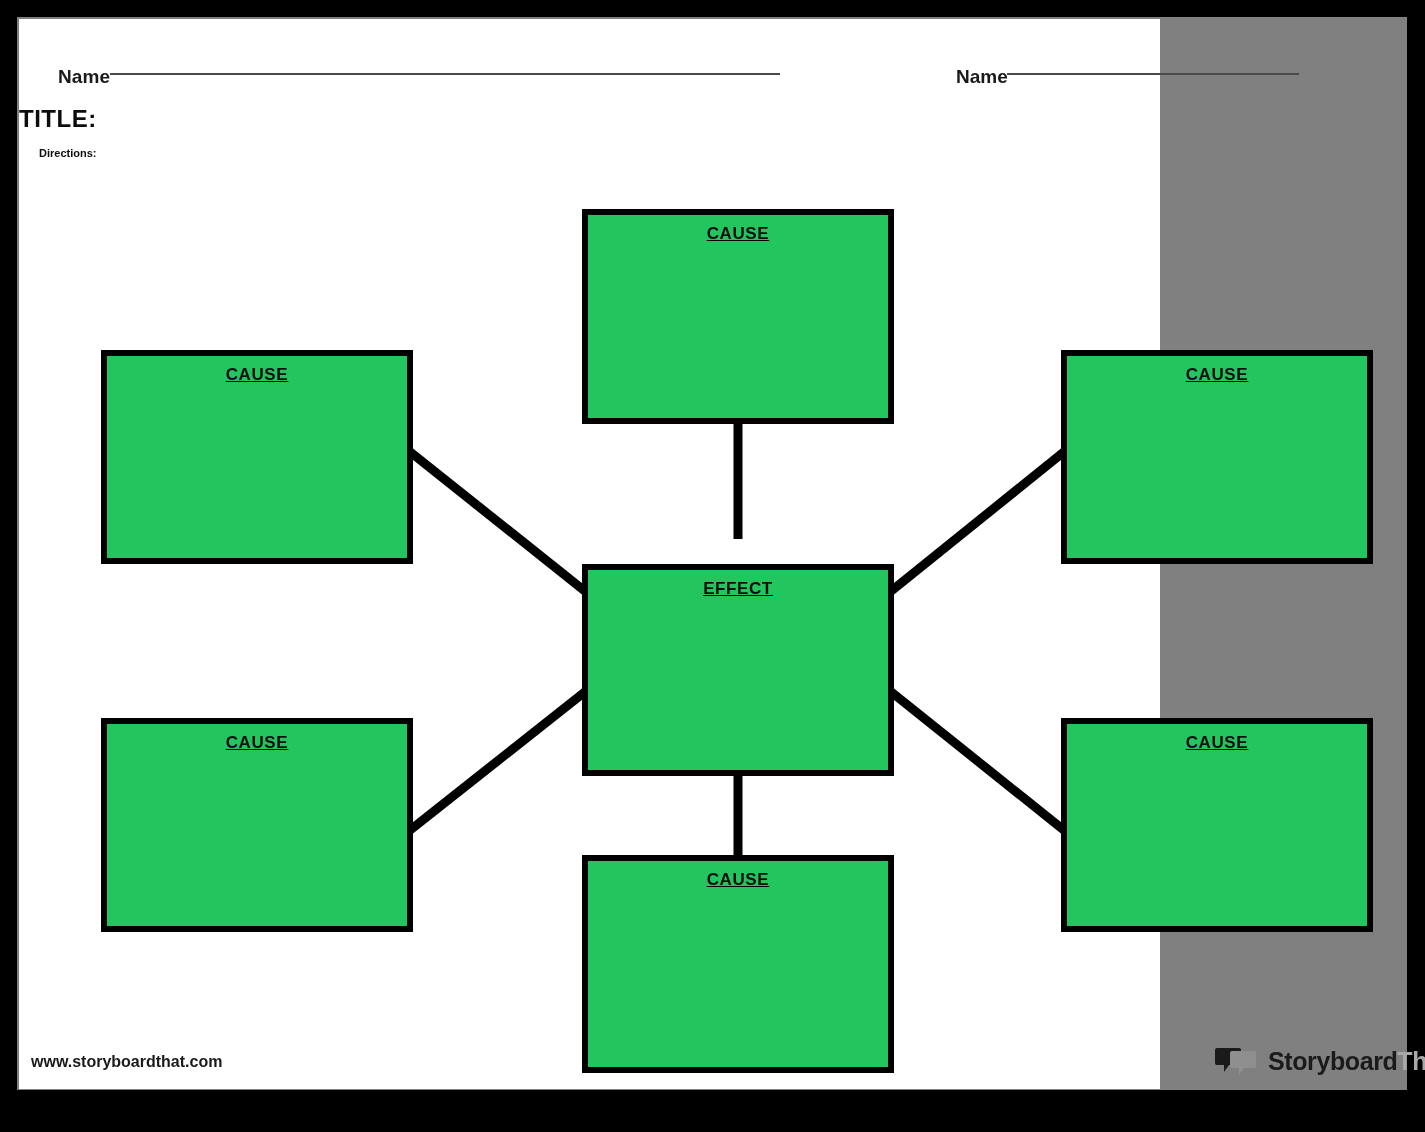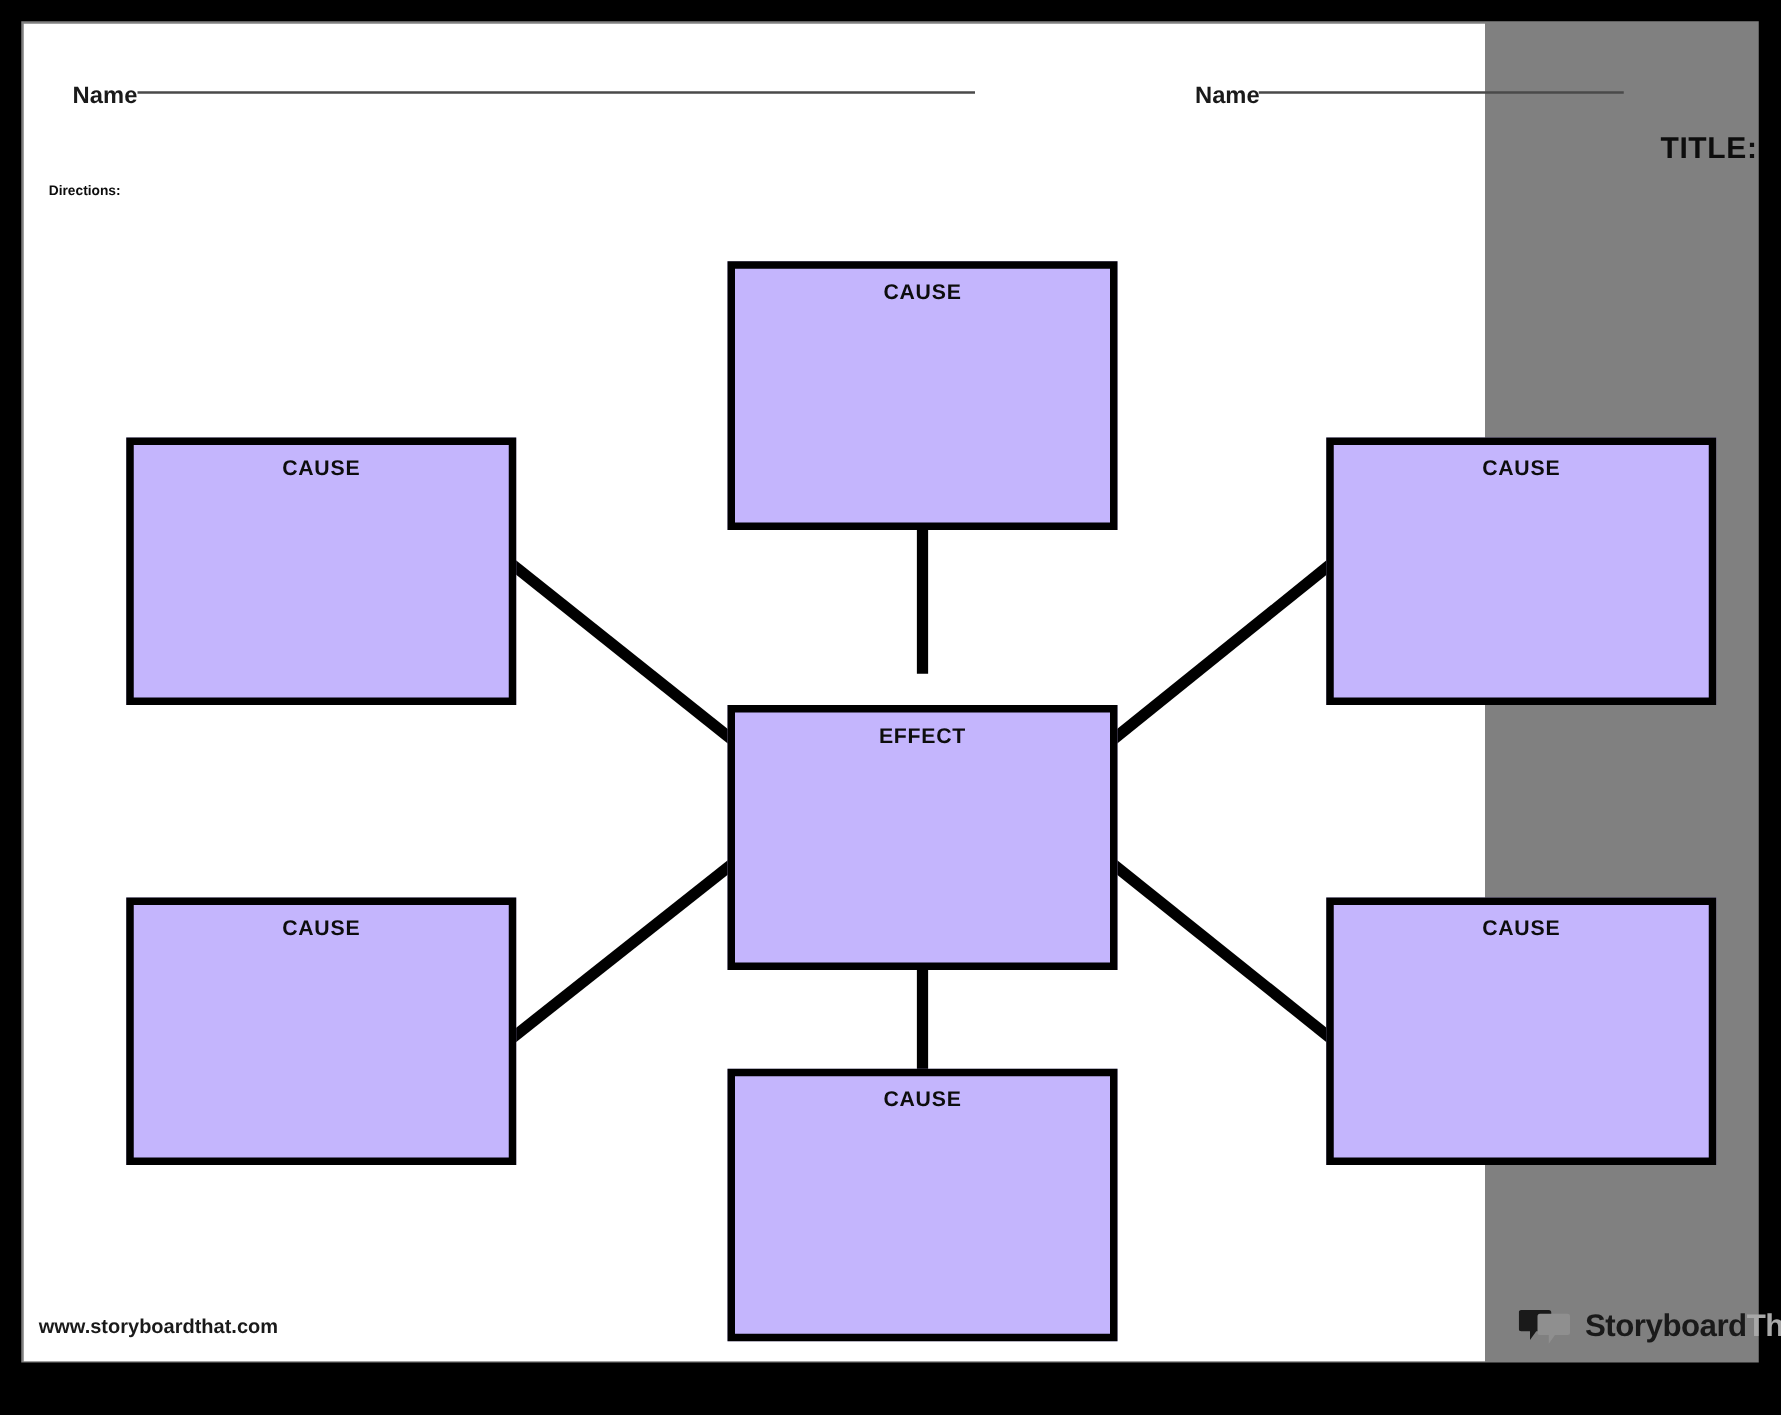--- a/index.html
+++ b/index.html
@@ -31,21 +31,20 @@
     width: 1390px; height: 1073px;
     background: #808080;
   }
 
   .sheet {
     position: absolute;
     left: 19px; top: 19px;
     width: 1141px;
     height: 1070px;
     background: #ffffff;
-    padding-left: 28px;
   }
 
   
   .name-label {
     position: absolute;
     left: 39px;  top: 47px;
     font-size: 19px;
     font-weight: bold;
     font-stretch: condensed;
     letter-spacing: .1px;
@@ -71,21 +70,21 @@
     position: absolute;
     left: 988px; top: 54px;
     width: 292px; height: 2px;
     background: #4a4a4a;
   }
 
   .title-text {
     position: absolute;
     left: 0; top: 86px;
     width: 1387px;
-    text-align: right;
+    text-align: left;
     font-size: 24px;
     font-weight: bold;
     font-stretch: condensed;
     letter-spacing: .5px;
     color: #0d0d0d;
   }
 
   .directions-label {
     position: absolute;
     left: 20px; top: 128px;
@@ -107,21 +106,22 @@
     left: 0; top: 0;
     width: 1387px;
     height: 1070px;
   }
 
   
   .node {
     position: absolute;
     box-sizing: border-box;
     border: 6px solid #000000;
-    background: #c4b5fd;
+    background: #22c55e;
+    text-decoration: underline;
   }
   .node-label {
     display: block;
     text-align: center;
     margin-top: 9px;
     font-size: 17px;
     font-weight: bold;
     font-stretch: condensed;
     letter-spacing: .6px;
     color: #0d0d0d;

